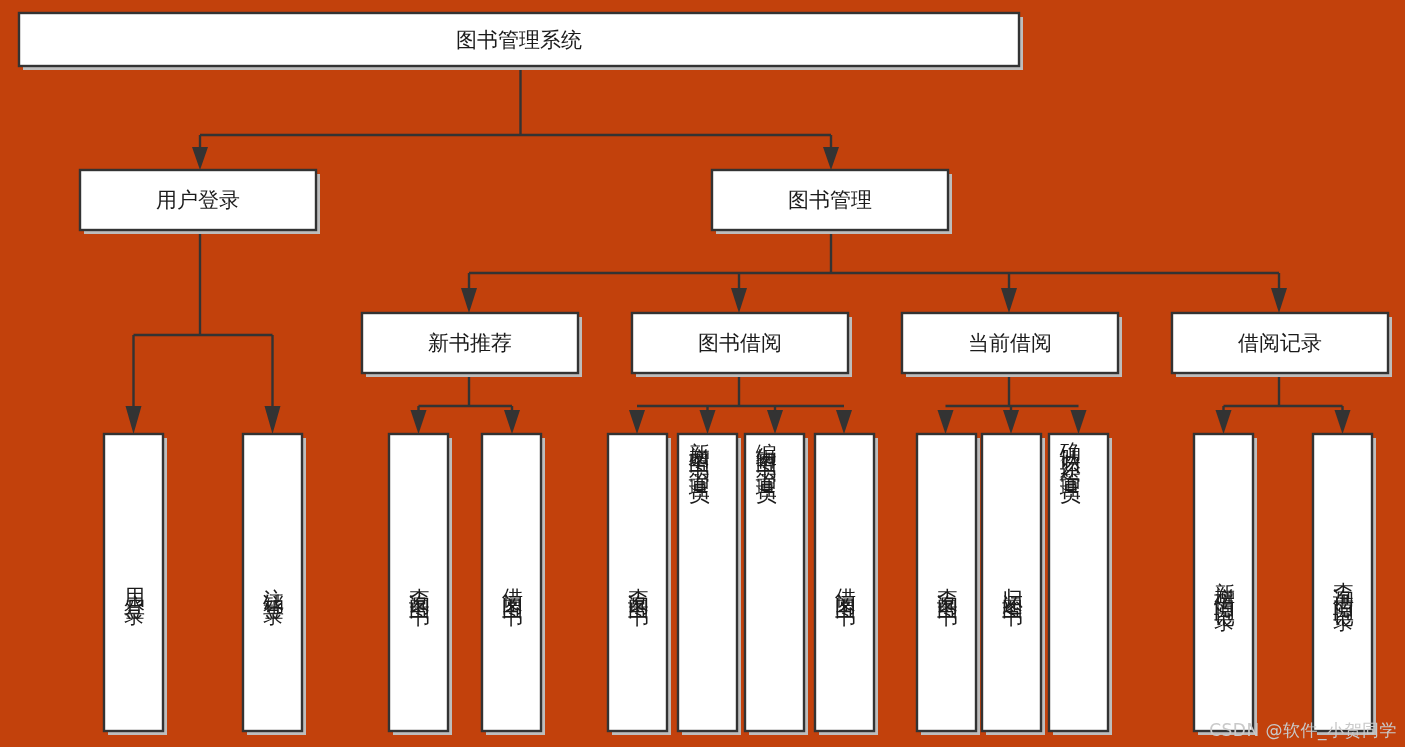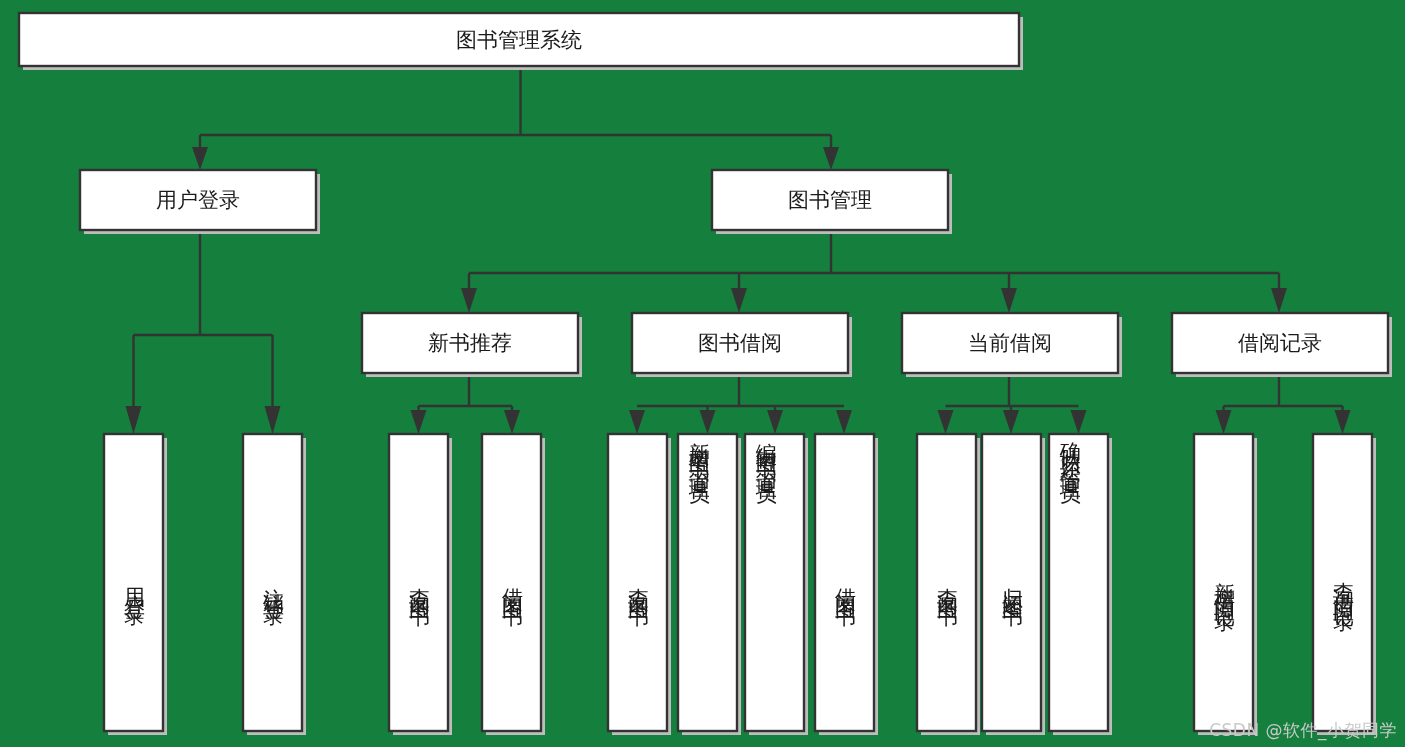--- a/index.html
+++ b/index.html
@@ -8,21 +8,21 @@
     padding: 0;
     background: #ffffff;
   }
   body {
     font-family: "DejaVu Sans", "Liberation Sans", sans-serif;
   }
   #diagram-root {
     position: relative;
     width: 1405px;
     height: 747px;
-    background: #15803d;
+    background: #c2410c;
     overflow: hidden;
   }
   svg.diagram-canvas {
     position: absolute;
     left: 0;
     top: 0;
     width: 1405px;
     height: 747px;
     display: block;
   }

